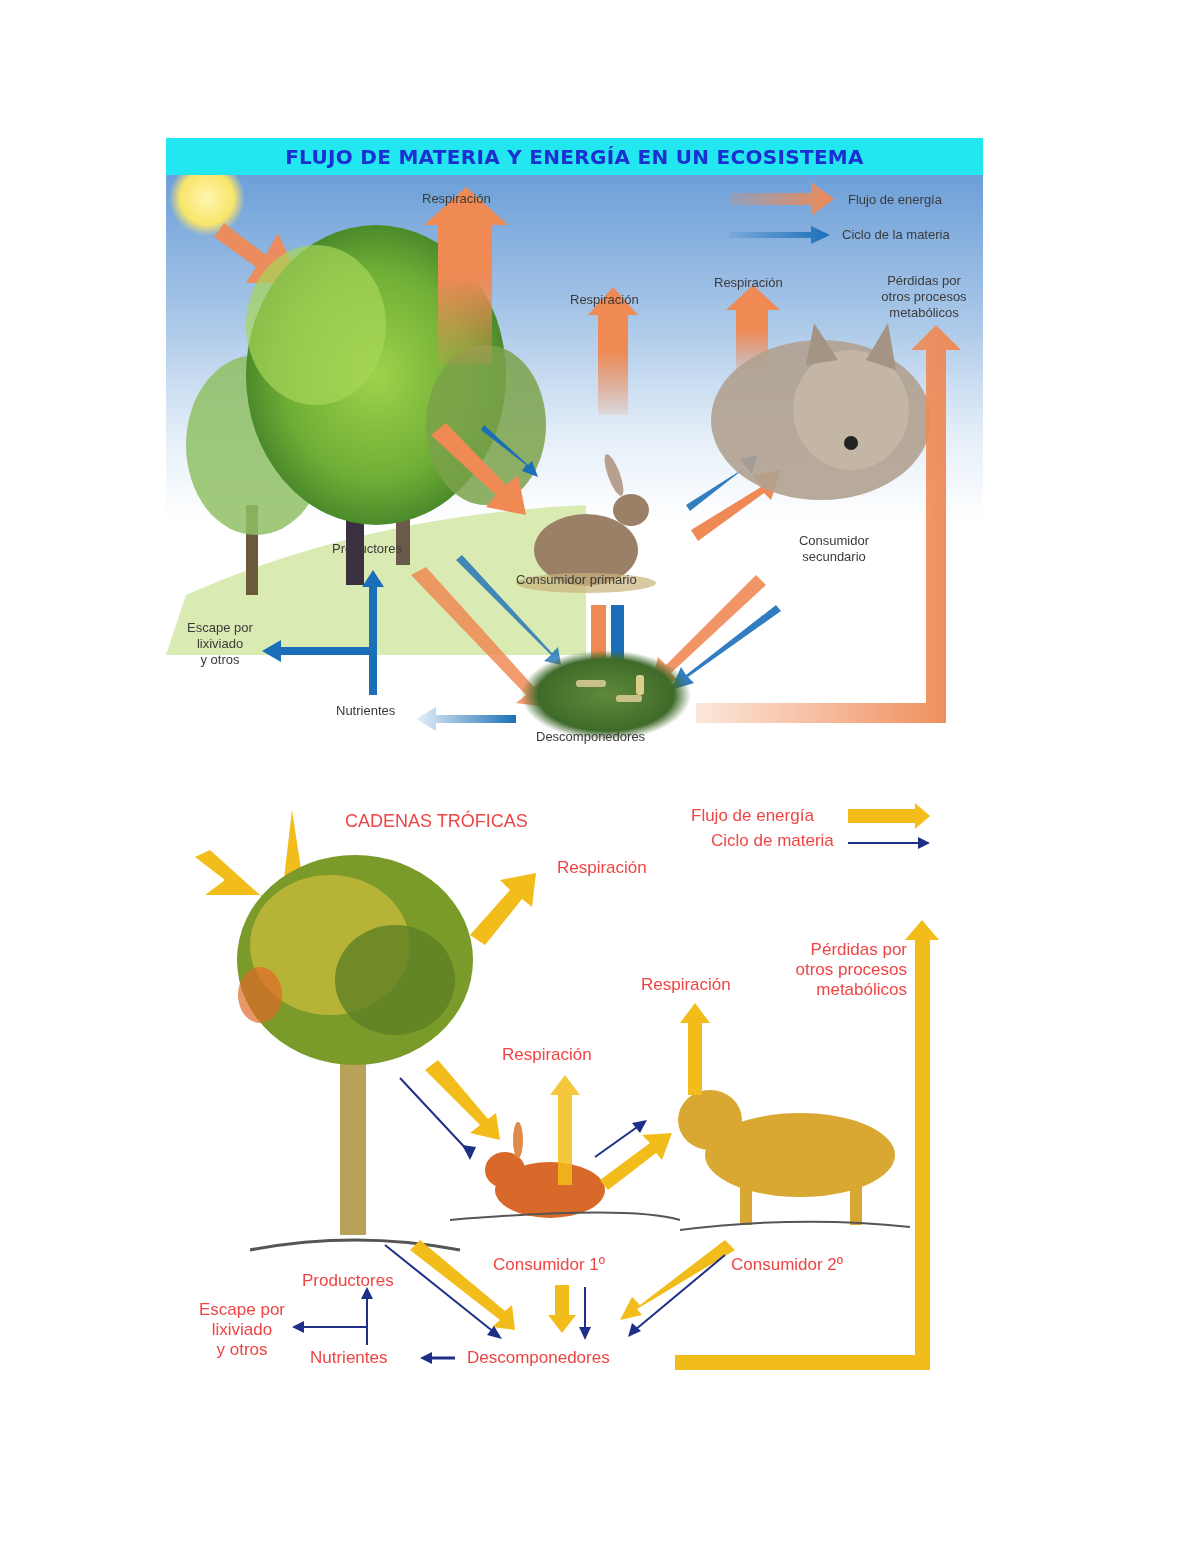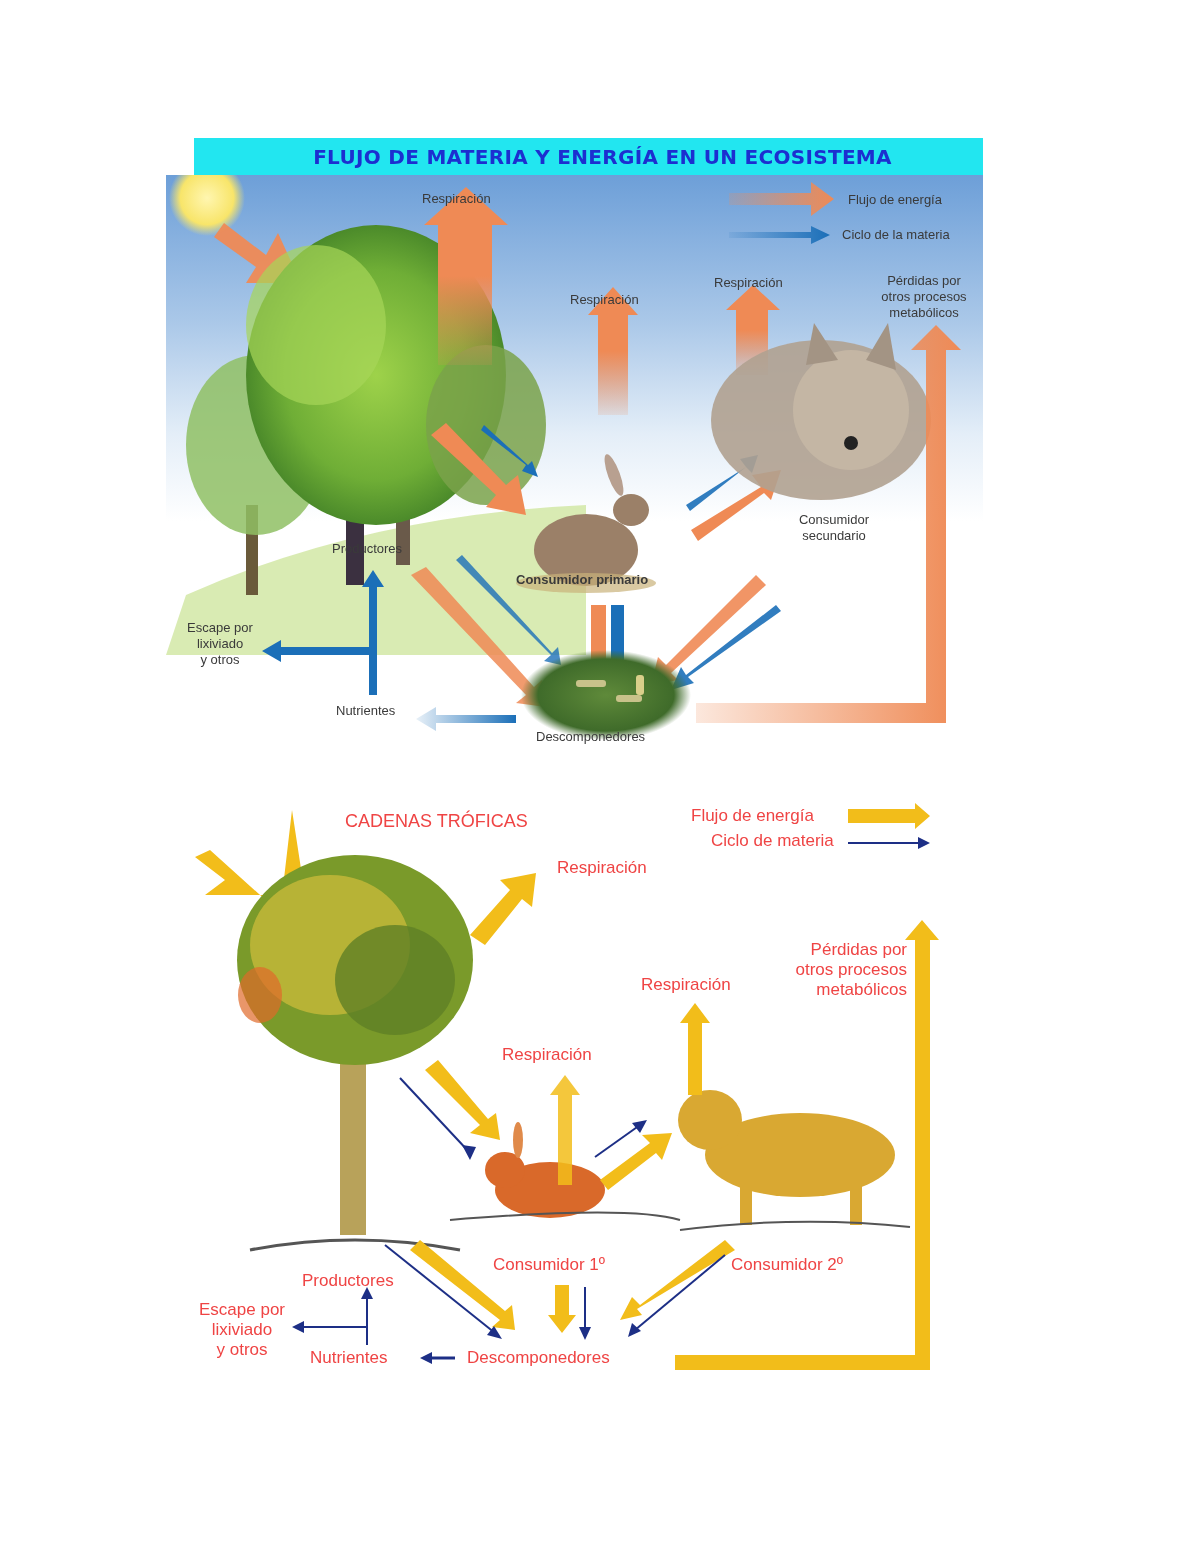--- a/index.html
+++ b/index.html
@@ -1,20 +1,20 @@
 <!DOCTYPE html>
 <html><head>
 <meta charset="utf-8">
 <style>
   html, body { margin: 0; padding: 0; background: #ffffff; }
   body { width: 1200px; height: 1553px; position: relative; overflow: hidden; font-family: "Liberation Sans", sans-serif; }
 
   
   #d1 { position: absolute; left: 166px; top: 138px; width: 817px; height: 614px; overflow: hidden; }
-  #d1 .title-bar { position: absolute; left: 0; top: 0; width: 817px; height: 37px; background: #22e6f0; display: flex; align-items: center; justify-content: center; margin-left: 28px; }
+  #d1 .title-bar { position: absolute; left: 0; top: 0; width: 817px; height: 37px; background: #22e6f0; display: flex; align-items: center; justify-content: center; }
   #d1 .title-bar span { font-family: "DejaVu Sans", sans-serif; font-weight: bold; color: #1c2fd0; font-size: 20px; letter-spacing: 0.3px; }
   #d1 .scene { position: absolute; left: 0; top: 37px; width: 817px; height: 577px;
      background: linear-gradient(180deg, #6d9fd8 0%, #a9c7e8 25%, #e4eef8 45%, #ffffff 60%, #ffffff 100%); }
   #d1 svg { position: absolute; left: 0; top: 0; }
   .lbl1 { position: absolute; color: #3a3a3a; font-size: 13px; text-align: center; line-height: 16px; white-space: pre-line; }
 
   
   #d2 { position: absolute; left: 180px; top: 795px; width: 760px; height: 590px; }
   #d2 svg { position: absolute; left: 0; top: 0; }
   .lbl2 { position: absolute; color: #ef4444; font-size: 17px; line-height: 20px; white-space: pre-line; }
@@ -128,22 +128,22 @@
     <div class="lbl1" style="left:682px; top:17px;">Flujo de energía</div>
     <div class="lbl1" style="left:676px; top:52px;">Ciclo de la materia</div>
 
     <div class="lbl1" style="left:256px; top:16px;">Respiración</div>
     <div class="lbl1" style="left:404px; top:117px;">Respiración</div>
     <div class="lbl1" style="left:548px; top:100px;">Respiración</div>
     <div class="lbl1" style="left:700px; top:98px; width:116px;">Pérdidas por
 otros procesos
 metabólicos</div>
     <div class="lbl1" style="left:166px; top:366px;">Productores</div>
-    <div class="lbl1" style="left:350px; top:397px;font-weight:bold;">Consumidor primario</div>
-    <div class="lbl1" style="left:628px; top:337px; width:80px;">Consumidor
+    <div class="lbl1" style="left:350px; top:397px;">Consumidor primario</div>
+    <div class="lbl1" style="left:628px; top:358px; width:80px;">Consumidor
 secundario</div>
     <div class="lbl1" style="left:12px; top:445px; width:84px;">Escape por
 lixiviado
 y otros</div>
     <div class="lbl1" style="left:170px; top:528px;">Nutrientes</div>
     <div class="lbl1" style="left:370px; top:554px;">Descomponedores</div>
   </div>
 </div>
 
 <div id="d2">

